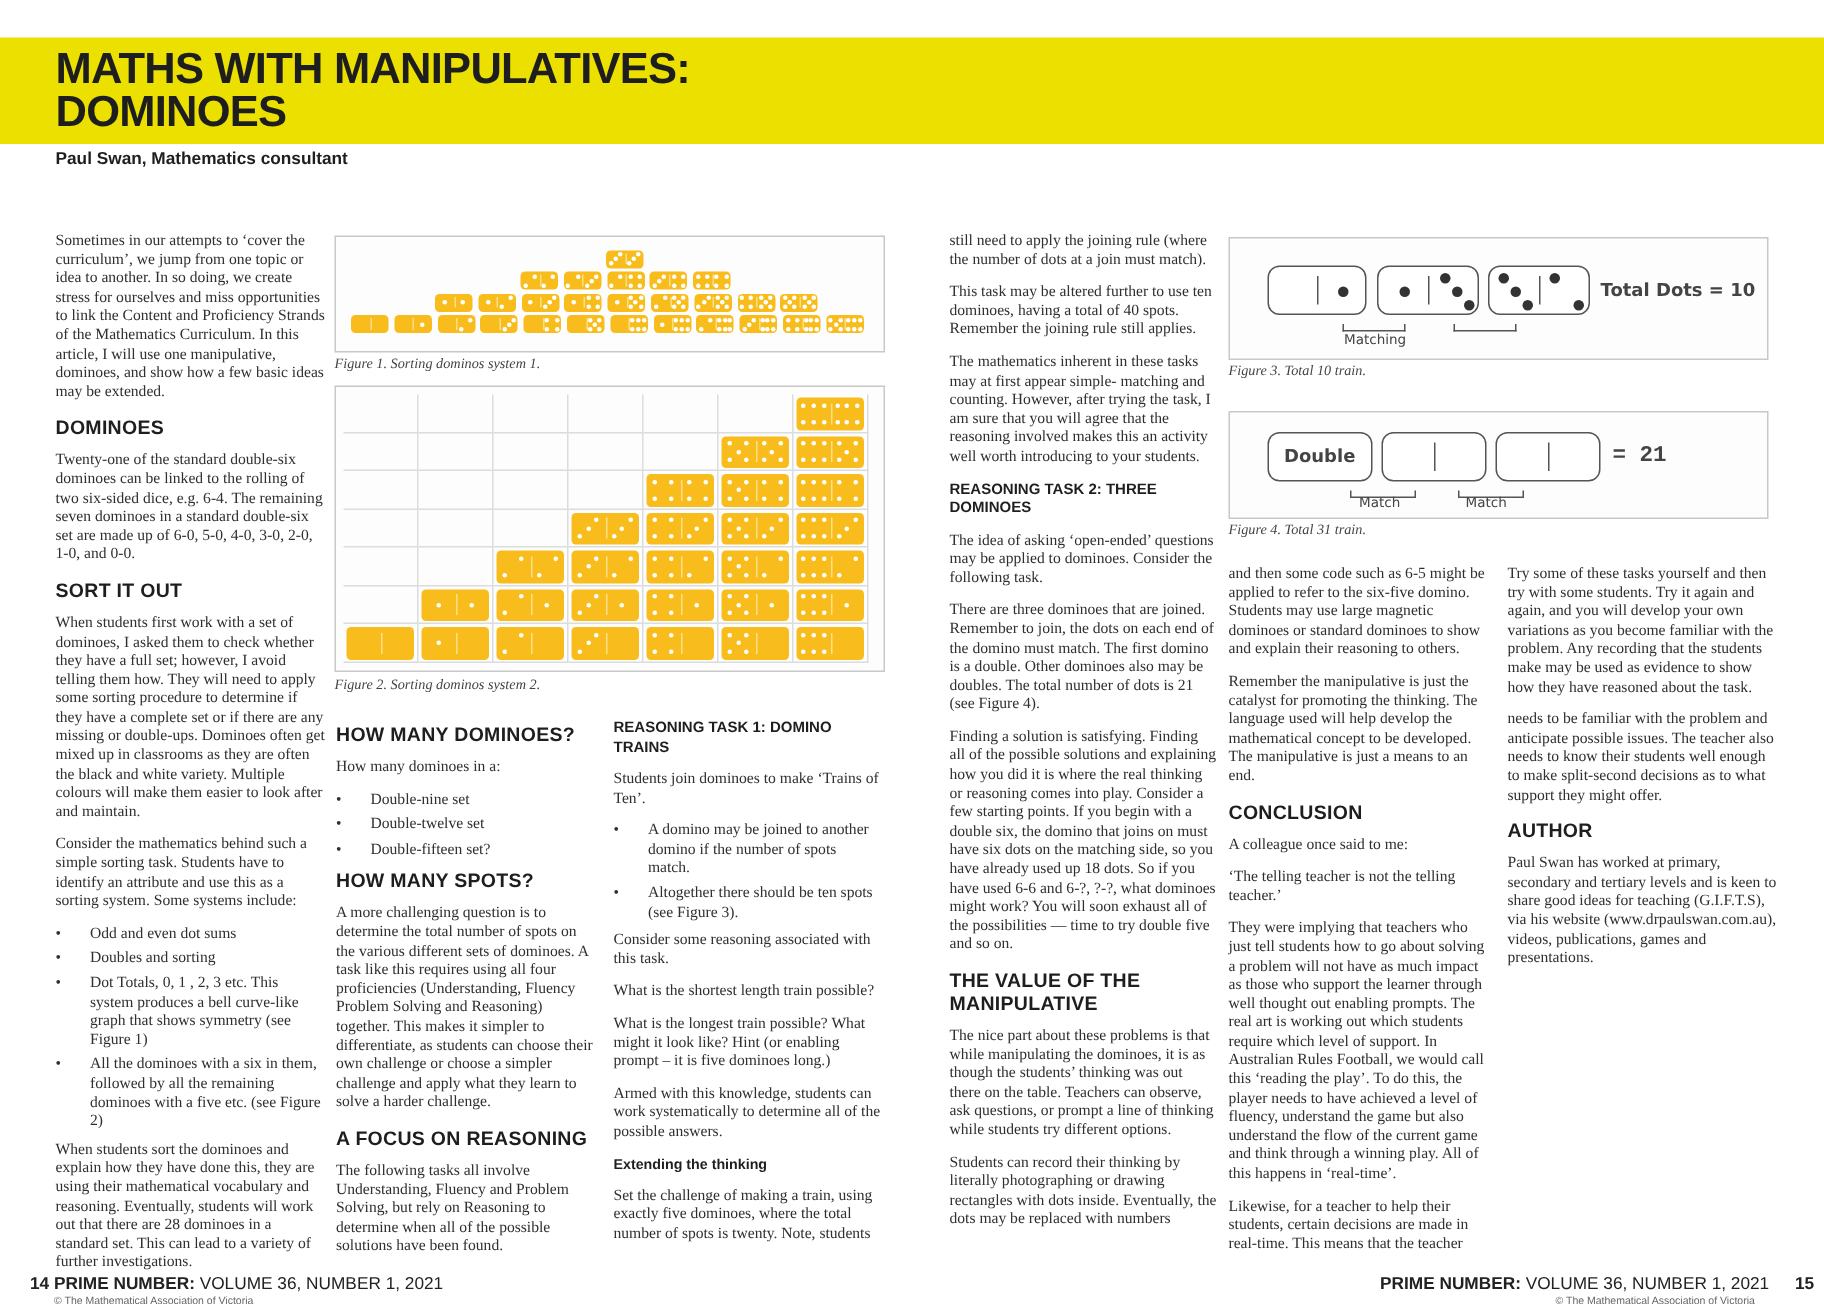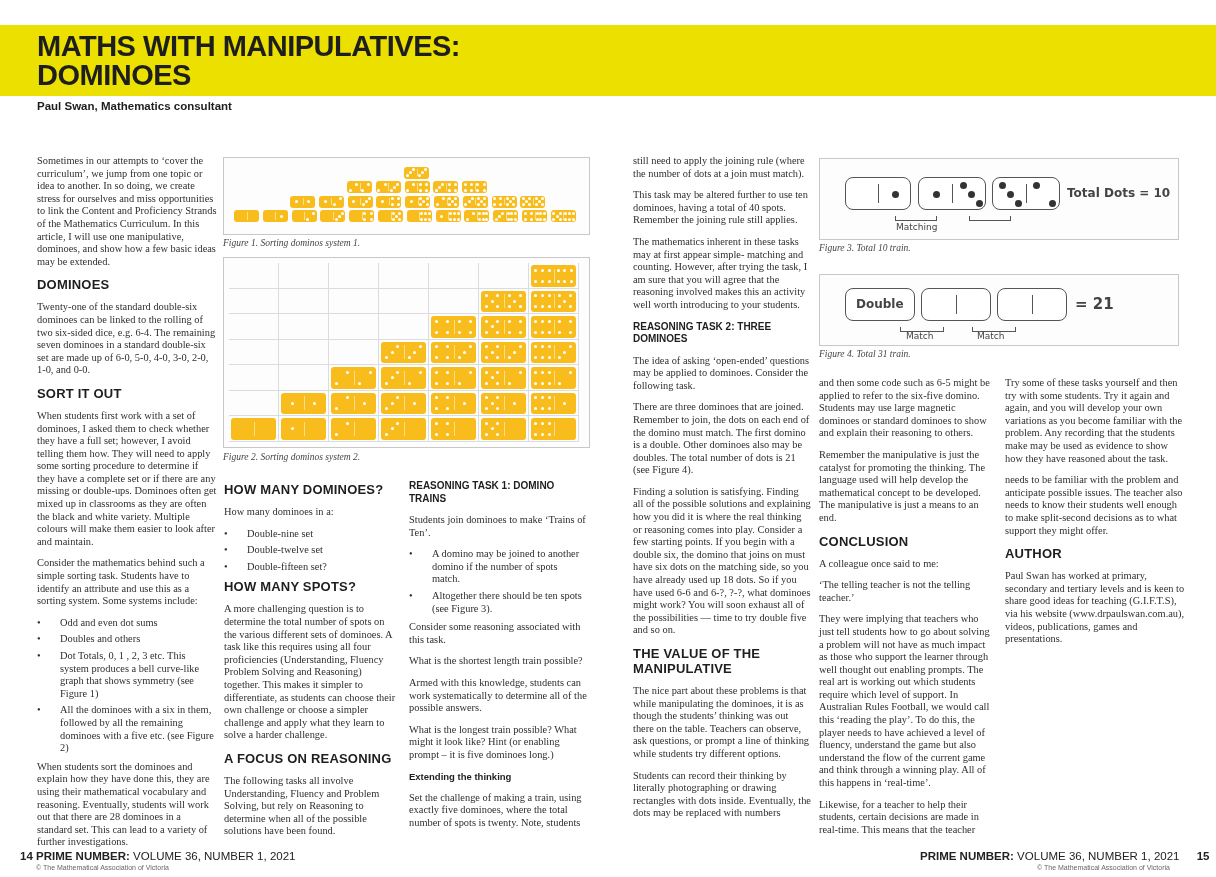--- a/index.html
+++ b/index.html
@@ -52,21 +52,21 @@
 
 <div class="col" style="left:37px; top:155px; width:180px;">
   <p>Sometimes in our attempts to ‘cover the curriculum’, we jump from one topic or idea to another. In so doing, we create stress for ourselves and miss opportunities to link the Content and Proficiency Strands of the Mathematics Curriculum. In this article, I will use one manipulative, dominoes, and show how a few basic ideas may be extended.</p>
   <h2>DOMINOES</h2>
   <p>Twenty-one of the standard double-six dominoes can be linked to the rolling of two six-sided dice, e.g. 6-4. The remaining seven dominoes in a standard double-six set are made up of 6-0,  5-0, 4-0, 3-0, 2-0, 1-0, and 0-0.</p>
   <h2>SORT IT OUT</h2>
   <p>When students first work with a set of dominoes, I asked them to check whether they have a full set; however, I avoid telling them how. They will need to apply some sorting procedure to determine if they have a complete set or if there are any missing or double-ups. Dominoes often get mixed up in classrooms as they are often the black and white variety. Multiple colours will make them easier to look after and maintain.</p>
   <p>Consider the mathematics behind such a simple sorting task. Students have to identify an attribute and use this as a sorting system. Some systems include:</p>
   <ul>
     <li>Odd and even dot sums</li>
-    <li>Doubles and others</li>
+    <li>Doubles and sorting</li>
     <li>Dot Totals, 0, 1 , 2, 3 etc. This system produces a bell curve-like graph that shows symmetry (see Figure 1)</li>
     <li>All the dominoes with a six in them, followed by all the remaining dominoes with a five etc. (see Figure 2)</li>
   </ul>
   <p>When students sort the dominoes and explain how they have done this, they are using their mathematical vocabulary and reasoning. Eventually, students will work out that there are 28 dominoes in a standard set. This can lead to a variety of further investigations.</p>
 </div>
 
 <div class="fig" style="left:223px; top:157px; width:367px; height:78px;" id="fig1">
     <div class="dom" style="left: 10px; top: 52px; width: 25px; height: 12px;"></div>
     <div class="dom" style="left: 38.8px; top: 52px; width: 25px; height: 12px;">
       <div class="pip" style="left: 17.25px; top: 4.5px;"></div>
@@ -571,22 +571,22 @@
 
 <div class="col" style="left:409px; top:478px; width:178px;">
   <h3>REASONING TASK 1: DOMINO TRAINS</h3>
   <p>Students join dominoes to make ‘Trains of Ten’.</p>
   <ul>
     <li>A domino may be joined to another domino if the number of spots match.</li>
     <li>Altogether there should be ten spots (see Figure 3).</li>
   </ul>
   <p>Consider some reasoning associated with this task.</p>
   <p>What is the shortest length train possible?</p>
+  <p>What is the longest train possible?  What might it look like? Hint (or enabling prompt – it is five dominoes long.)</p>
   <p>Armed with this knowledge, students can work systematically to determine all of the possible answers.</p>
-  <p>What is the longest train possible?  What might it look like? Hint (or enabling prompt – it is five dominoes long.)</p>
   <h4>Extending the thinking</h4>
   <p>Set the challenge of making a train, using exactly five dominoes, where the total number of spots is twenty. Note, students</p>
 </div>
 
 <div class="col" style="left:633px; top:155px; width:178px;">
   <p>still need to apply the joining rule (where the number of dots at a join must match).</p>
   <p>This task may be altered further to use ten dominoes, having a total of 40 spots. Remember the joining rule still applies.</p>
   <p>The mathematics inherent in these tasks may at first appear simple- matching and counting. However, after trying the task, I am sure that you will agree that the reasoning involved makes this an activity well worth introducing to your students.</p>
   <h3>REASONING TASK 2: THREE DOMINOES</h3>
   <p>The idea of asking ‘open-ended’ questions may be applied to dominoes. Consider the following task.</p>
@@ -631,21 +631,21 @@
   <div class="train-dom" style="left:101px; top:13px; width:70px; height:33px;">
       <div class="div"></div>
     </div>
   <div class="train-dom" style="left:177px; top:13px; width:70px; height:33px;">
       <div class="div"></div>
     </div>
   <div class="bracket" style="left:80px; top:52px; width:44px;"></div>
   <div class="bracket" style="left:152px; top:52px; width:44px;"></div>
   <div class="fig-label" style="left:86px; top:56px;">Match</div>
   <div class="fig-label" style="left:157px; top:56px;">Match</div>
-  <div class="fig-big" style="left:255px; top:20px; font-size:15px;">= 21</div>
+  <div class="fig-big" style="left:255px; top:20px; font-size:15px;font-family:Liberation Mono, monospace;">= 21</div>
 </div>
 <div class="caption" style="left:819px; top:349px;">Figure 4. Total 31 train.</div>
 
 <div class="col" style="left:819px; top:377px; width:176px;">
   <p>and then some code such as 6-5 might be applied to refer to the six-five domino. Students may use large magnetic dominoes or standard dominoes to show and explain their reasoning to others.</p>
   <p>Remember the manipulative is just the catalyst for promoting the thinking. The language used will help develop the mathematical concept to be developed. The manipulative is just a means to an end.</p>
   <h2>CONCLUSION</h2>
   <p>A colleague once said to me:</p>
   <p>‘The telling teacher is not the telling teacher.’</p>
   <p>They were implying that teachers who just tell students how to go about solving a problem will not have as much impact as those who support the learner through well thought out enabling prompts. The real art is working out which students require which level of support. In Australian Rules Football, we would call this ‘reading the play’. To do this, the player needs to have achieved a level of fluency, understand the game but also understand the flow of the current game and think through a winning play. All of this happens in ‘real-time’.</p>

